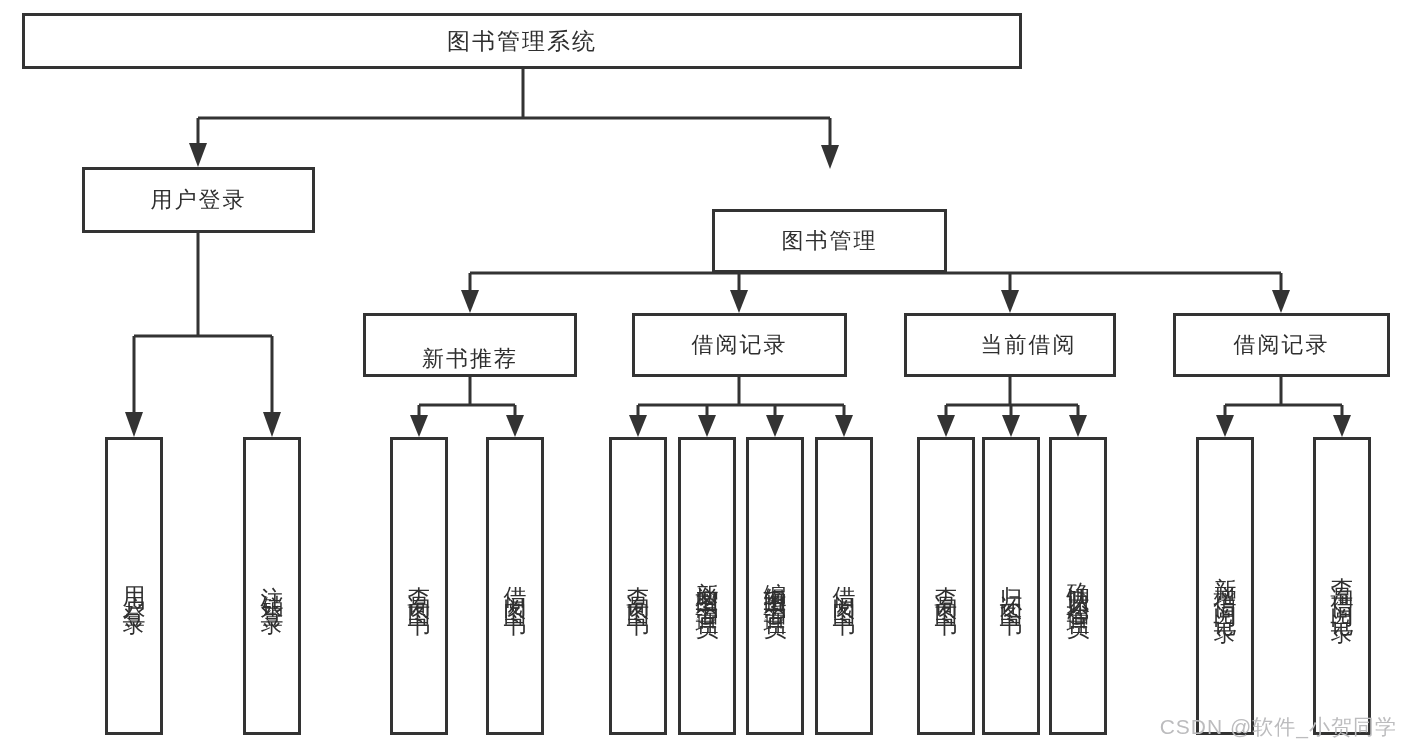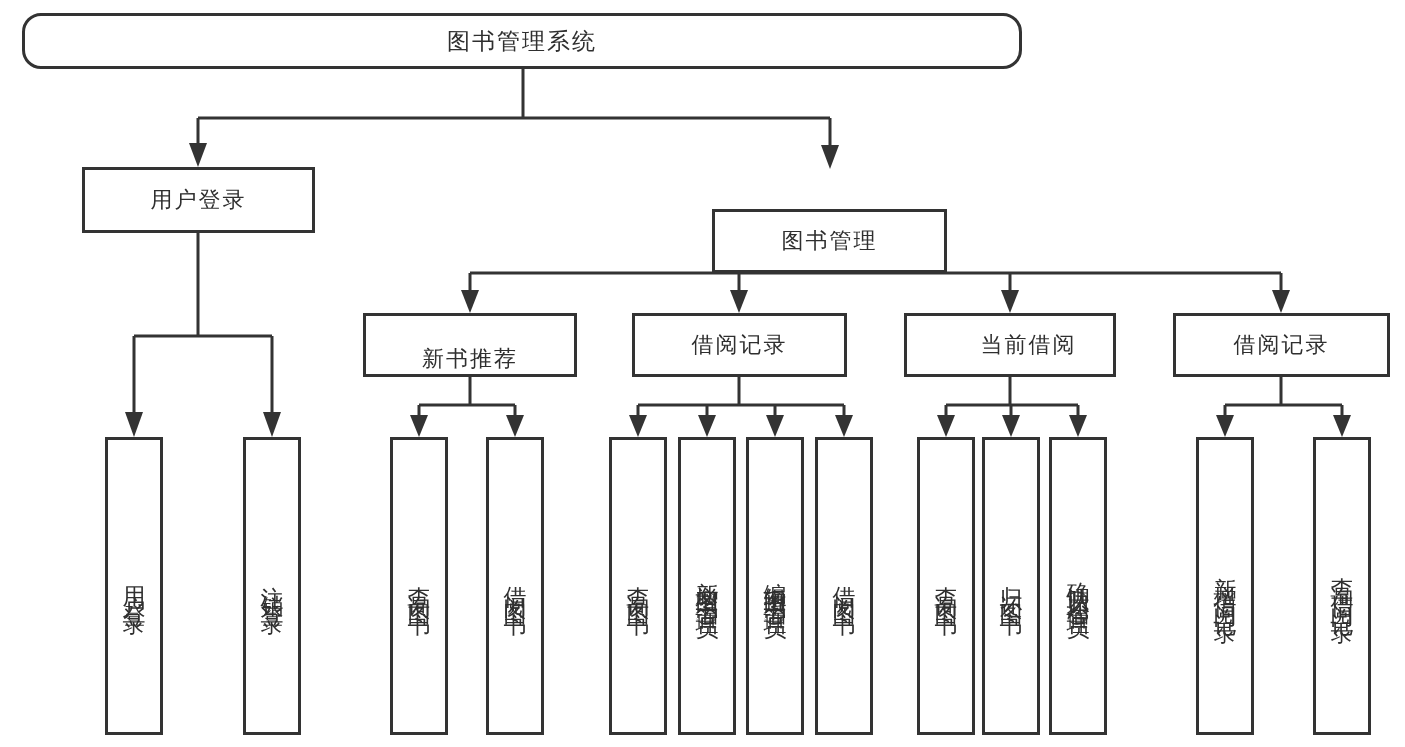--- a/index.html
+++ b/index.html
@@ -103,21 +103,21 @@
       <polygon points="766,415 784,415 775,437"></polygon>
       <polygon points="835,415 853,415 844,437"></polygon>
       <polygon points="937,415 955,415 946,437"></polygon>
       <polygon points="1002,415 1020,415 1011,437"></polygon>
       <polygon points="1069,415 1087,415 1078,437"></polygon>
       <polygon points="1216,415 1234,415 1225,437"></polygon>
       <polygon points="1333,415 1351,415 1342,437"></polygon>
     </g>
   </svg>
 
-  <div class="node h root" style="left:22px; top:13px; width:1000px; height:56px;border-radius:19px;">
+  <div class="node h root" style="left:22px; top:13px; width:1000px; height:56px;">
     <span class="label">图书管理系统</span>
   </div>
 
   <div class="node h" style="left:82px; top:167px; width:233px; height:66px;">
     <span class="label">用户登录</span>
   </div>
   <div class="node h" style="left:712px; top:169px; width:235px; height:64px;margin-top:40px;">
     <span class="label">图书管理</span>
   </div>
 
@@ -167,14 +167,15 @@
   <div class="node leaf tight" style="left:1049px; top:437px; width:58px; height:298px;">
     <span class="label">确认归还（管理员）</span>
   </div>
   <div class="node leaf" style="left:1196px; top:437px; width:58px; height:298px;">
     <span class="label">新增借阅记录</span>
   </div>
   <div class="node leaf" style="left:1313px; top:437px; width:58px; height:298px;">
     <span class="label">查询借阅记录</span>
   </div>
 
+  <div class="watermark">CSDN @软件_小贺同学</div>
 
 </div>
 
 </body></html>

